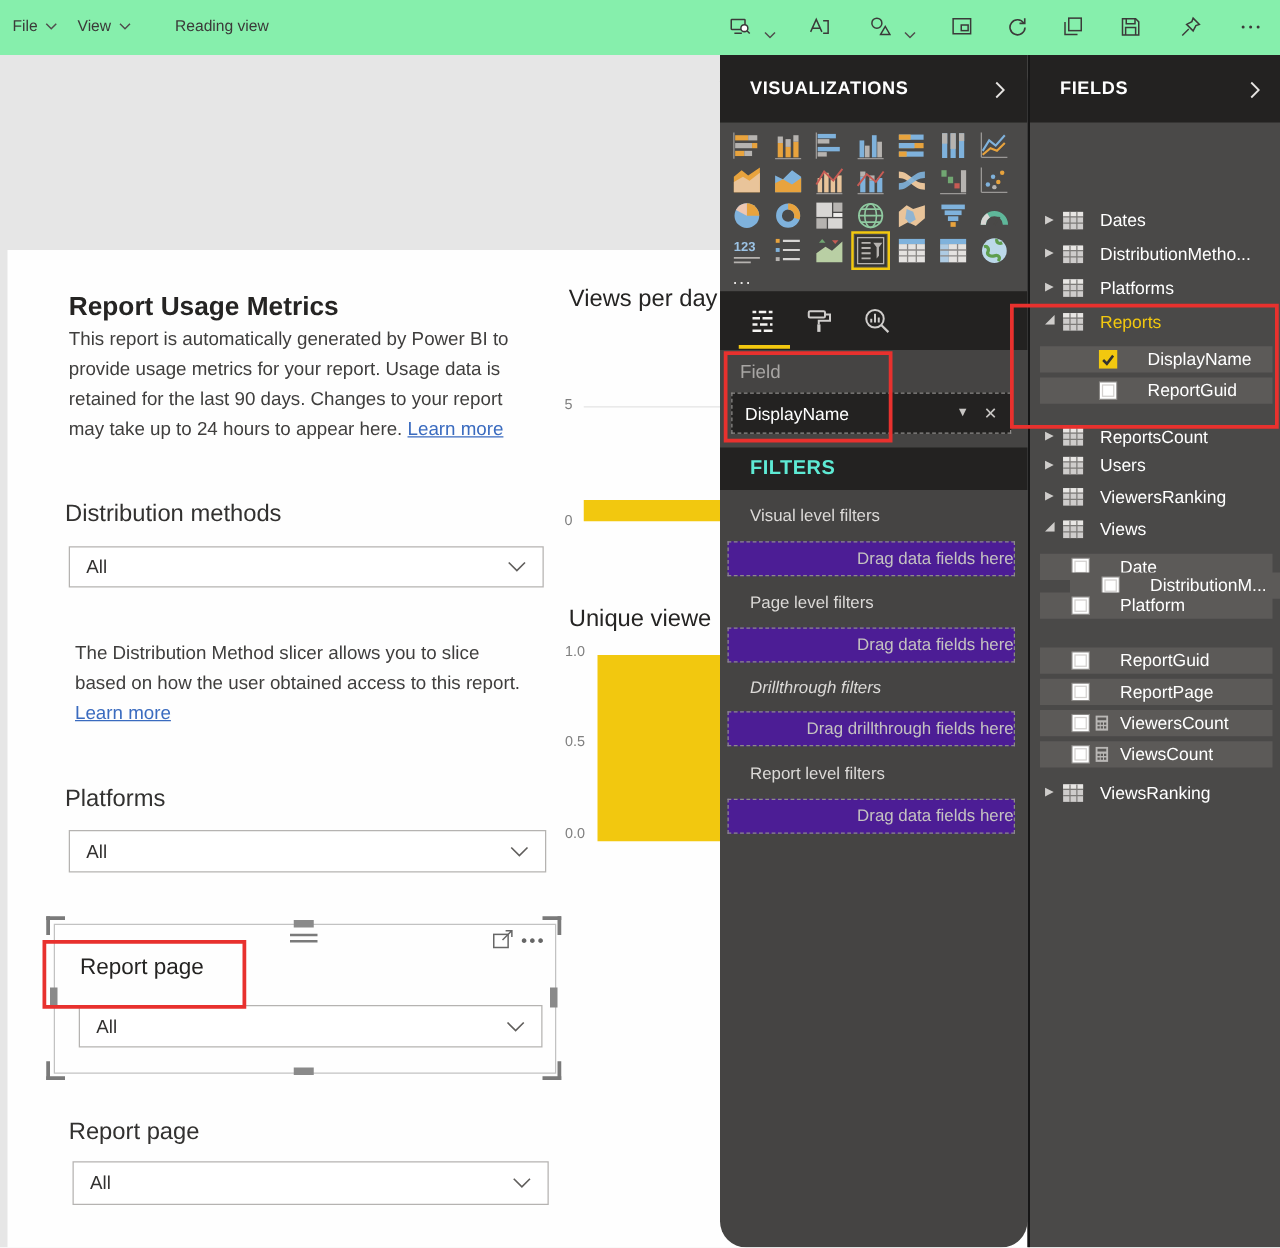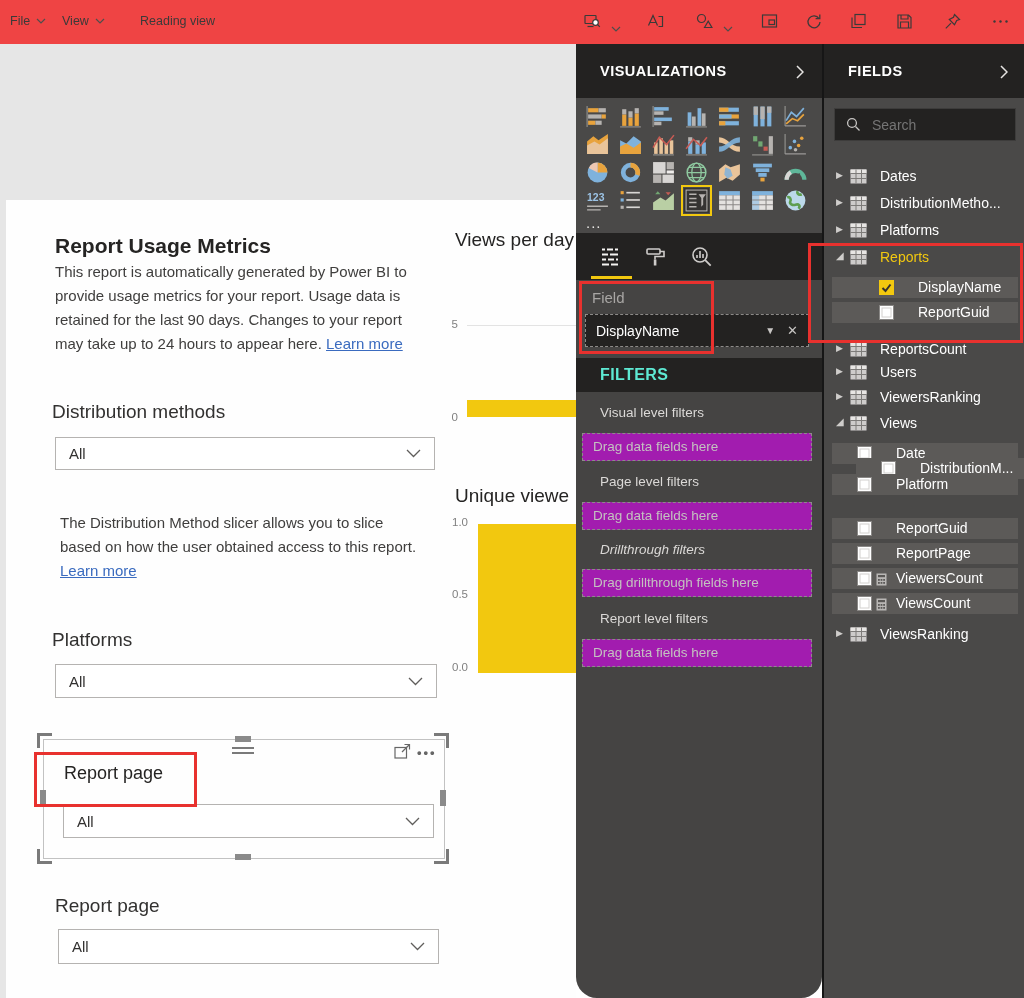--- a/index.html
+++ b/index.html
@@ -1,20 +1,20 @@
 <!DOCTYPE html>
 <html><head>
 <meta charset="utf-8">
 <style>
   html,body{margin:0;padding:0;background:#fff;}
   #root{position:relative;width:1024px;height:998px;overflow:hidden;
         font-family:"Liberation Sans","DejaVu Sans",sans-serif;background:#fff;}
   .abs{position:absolute;}
   
-  #toolbar{position:absolute;left:0;top:0;width:1024px;height:44px;background:#ef4444;border-bottom:1px solid #e3e3e3;}
+  #toolbar{position:absolute;left:0;top:0;width:1024px;height:44px;background:#86efac;border-bottom:1px solid #e3e3e3;}
   .menu-item{position:absolute;top:14px;font-size:12.5px;color:#3b3a39;display:flex;align-items:center;gap:6px;cursor:default;}
   .tool-icon{position:absolute;top:12px;width:20px;height:20px;}
   .tool-chev{position:absolute;top:18px;}
   
   #canvas{position:absolute;left:0;top:44px;width:576px;height:954px;background:#e6e6e6;}
   #page{position:absolute;left:6px;top:156px;width:570px;height:842px;background:#fefefe;}
   .h1{position:absolute;font-size:21px;font-weight:bold;color:#252423;}
   .h2{position:absolute;font-size:19px;color:#323130;}
   .body-text{position:absolute;font-size:15px;line-height:24px;color:#3f3e3d;}
   .link{color:#3a6bbf;text-decoration:underline;cursor:pointer;}
@@ -45,21 +45,21 @@
   .tab-icon{position:absolute;top:12px;width:24px;height:24px;cursor:pointer;}
   .tab-underline{position:absolute;left:15px;top:43px;width:41px;height:3px;background:#f2c80f;}
   .fieldwell-label{position:absolute;font-size:15px;color:#a8a6a4;}
   .pill{position:absolute;border:1px dashed #8d8b89;background:#232221;display:flex;align-items:center;box-sizing:border-box;}
   .pill-text{color:#fff;font-size:14px;margin-left:10px;flex:1;}
   .pill-caret{color:#c8c6c4;font-size:10px;margin-right:12px;}
   .pill-x{color:#c8c6c4;font-size:13px;margin-right:10px;}
   .filters-strip{position:absolute;left:0;top:314px;width:100%;height:34px;background:#232221;}
   .filters-title{position:absolute;left:24px;line-height:34px;color:#5eead4;font-size:16px;font-weight:bold;letter-spacing:0.4px;}
   .filter-label{position:absolute;left:24px;font-size:13.5px;color:#dbd9d7;}
-  .dropzone{position:absolute;left:6px;width:230px;height:28px;border:1px dashed #8d8b89;background:#a21caf;box-sizing:border-box;}
+  .dropzone{position:absolute;left:6px;width:230px;height:28px;border:1px dashed #8d8b89;background:#4c1d95;box-sizing:border-box;text-align:right;}
   .dropzone span{display:block;margin-left:10px;line-height:26px;font-size:13.5px;color:#c4c2c0;}
   
   .search-box{position:absolute;left:10px;top:64px;width:182px;height:33px;background:#232221;border:1px solid #3d3c3b;box-sizing:border-box;display:flex;align-items:center;}
   .search-box input{background:transparent;border:none;outline:none;color:#c8c6c4;font-size:14px;width:120px;font-family:inherit;}
   .tree-row{position:absolute;height:22px;display:flex;align-items:center;cursor:pointer;}
   .tree-arrow{position:absolute;color:#cfcdcb;}
   .tree-label{position:absolute;font-size:14px;color:#fff;white-space:nowrap;}
   .tree-label.hl{color:#f2c80f;}
   .field-row{position:absolute;left:8px;width:186px;height:21px;background:#5c5a58;cursor:pointer;}
   .checkbox{position:absolute;top:3px;width:15px;height:15px;}
@@ -470,29 +470,20 @@
       </div>
   </div>
 
   <div id="fields-panel">
     <div class="panel-header">
       <span class="panel-title">FIELDS</span>
       <svg class="panel-chev" style="right:16px;" width="8" height="14" viewBox="0 0 8 14">
           <polyline points="1,1 7,7 1,13" fill="none" stroke="#e6e4e2" stroke-width="1.5"></polyline>
         </svg>
     </div>
-    <div class="search-box">
-      <svg style="margin:0 9px 0 11px;" width="15" height="15" viewBox="0 0 15 15">
-          <g fill="none" stroke="#c8c6c4" stroke-width="1.3">
-            <circle cx="6" cy="6" r="4.4"></circle>
-            <path d="M9.5 9.5l4 4"></path>
-          </g>
-        </svg>
-      <input type="text" placeholder="Search" style="">
-    </div>
     <div id="fields-tree">
         <div class="tree-row" style="left: 0px; top: 121px; width: 202px;">
           <span class="tree-arrow" style="left: 12px; top: 5px; font-size: 9px;">▶</span>
           <span class="abs" style="left: 26px; top: 4px;"><svg width="17" height="15" viewBox="0 0 17 15">
               <rect x="0.5" y="0.5" width="16" height="14" fill="#cecccb"></rect>
               <rect x="0.5" y="0.5" width="16" height="3.5" fill="#e8e6e4"></rect>
               <path d="M0.5 4.5h16M0.5 9.5h16M6 0.5v14M11.5 0.5v14" stroke="#7d7b79" stroke-width="1" fill="none"></path>
             </svg></span>
           <span class="tree-label" style="left: 56px; top: 3px; text-align: center;">Dates</span>
         </div>

